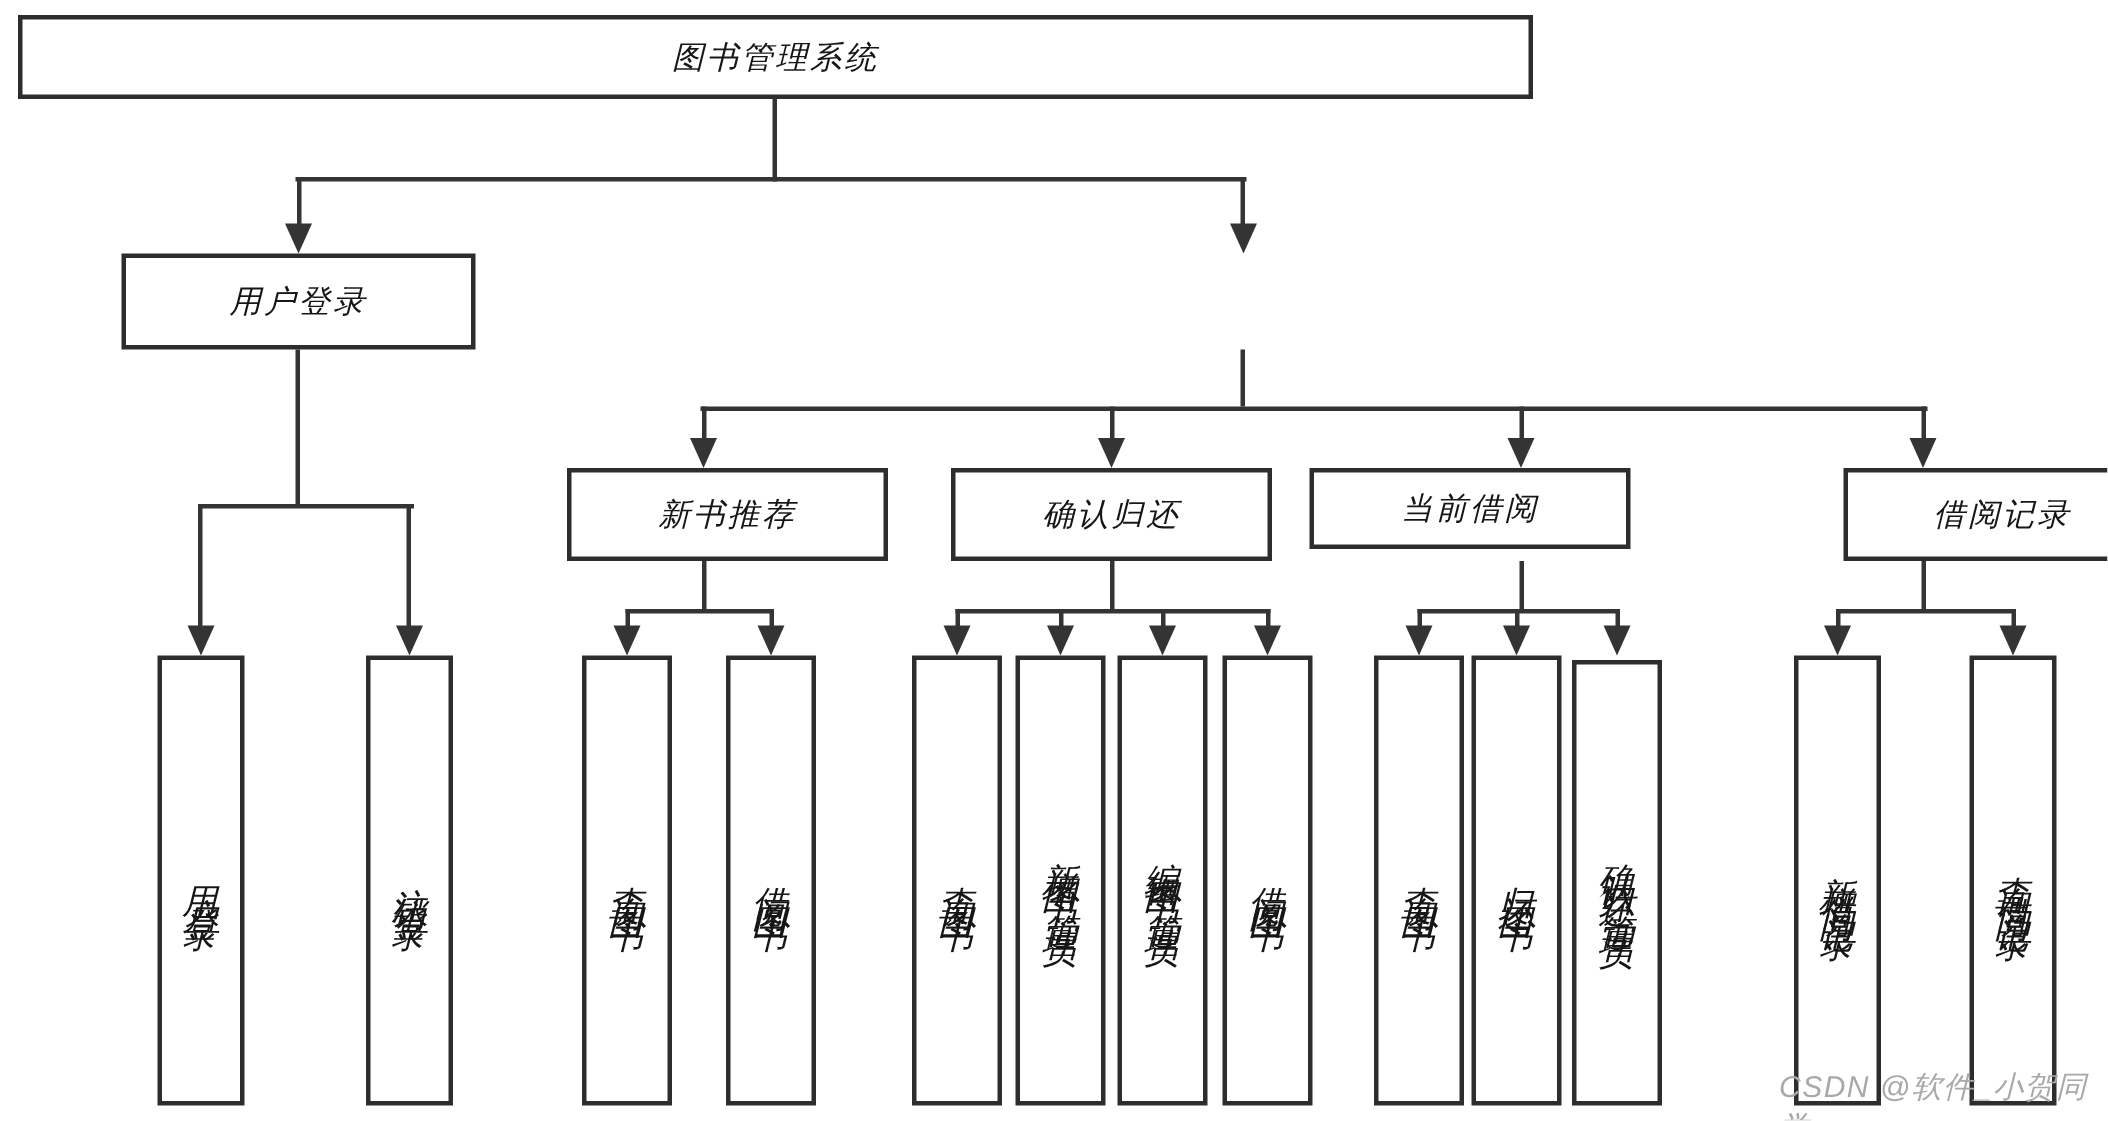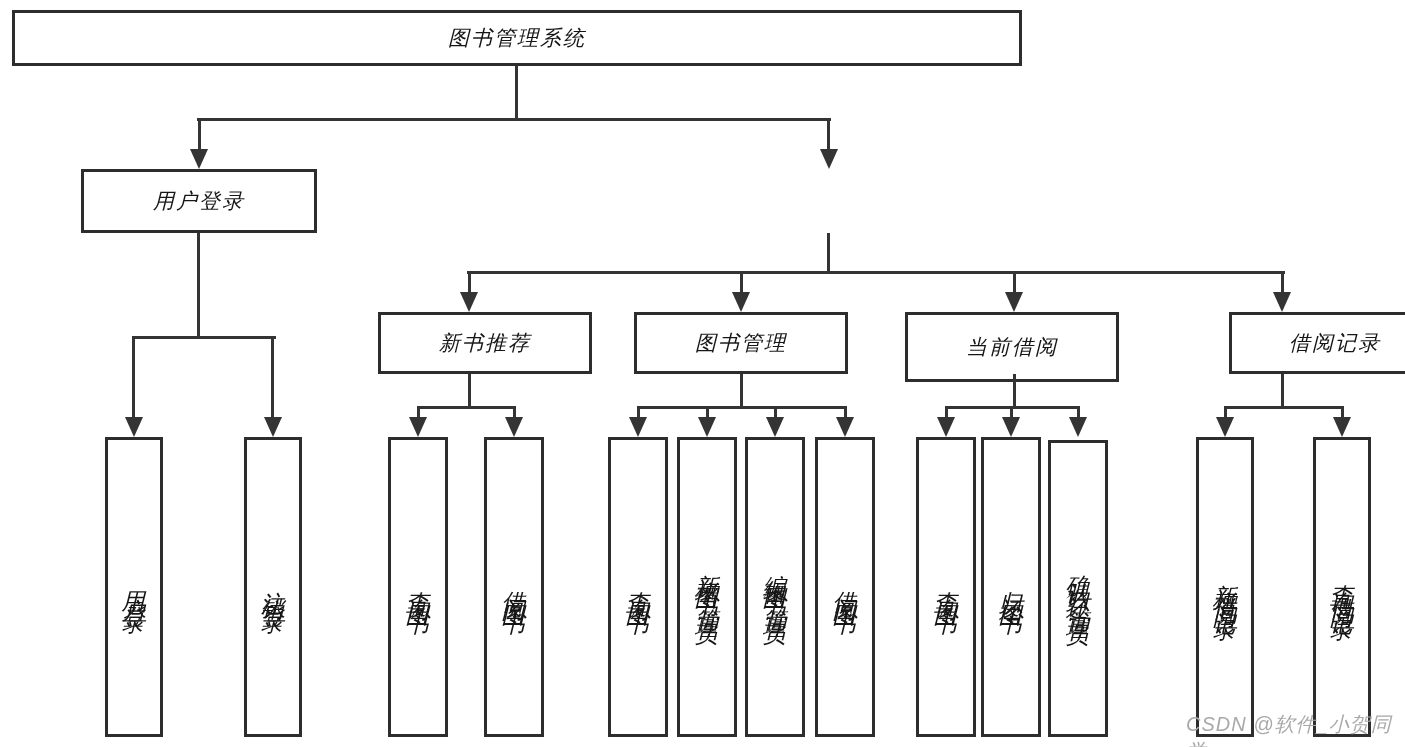--- a/index.html
+++ b/index.html
@@ -94,23 +94,23 @@
   <div class="ar" style="left:732px;top:292px"></div>
   <div class="ln" style="left:1013px;top:271px;width:3px;height:24px"></div>
   <div class="ar" style="left:1005px;top:292px"></div>
   <div class="ln" style="left:1281px;top:271px;width:3px;height:24px"></div>
   <div class="ar" style="left:1273px;top:292px"></div>
 
   <div class="hbox" style="left:378px;top:312px;width:214px;height:62px">
     <span>新书推荐</span>
   </div>
   <div class="hbox" style="left:634px;top:312px;width:214px;height:62px">
-    <span>图书管理</span>
+    <span>确认归还</span>
   </div>
-  <div class="hbox" style="left:905px;top:312px;width:214px;height:70px">
+  <div class="hbox" style="left:873px;top:312px;width:214px;height:54px">
     <span>当前借阅</span>
   </div>
   <div class="hbox" style="left:1229px;top:312px;width:212px;height:62px">
     <span>借阅记录</span>
   </div>
 
   <div class="ln" style="left:468px;top:374px;width:3px;height:34px"></div>
   <div class="ln" style="left:417px;top:406px;width:99px;height:3px"></div>
   <div class="ln" style="left:417px;top:406px;width:3px;height:14px"></div>
   <div class="ar" style="left:409px;top:417px"></div>

